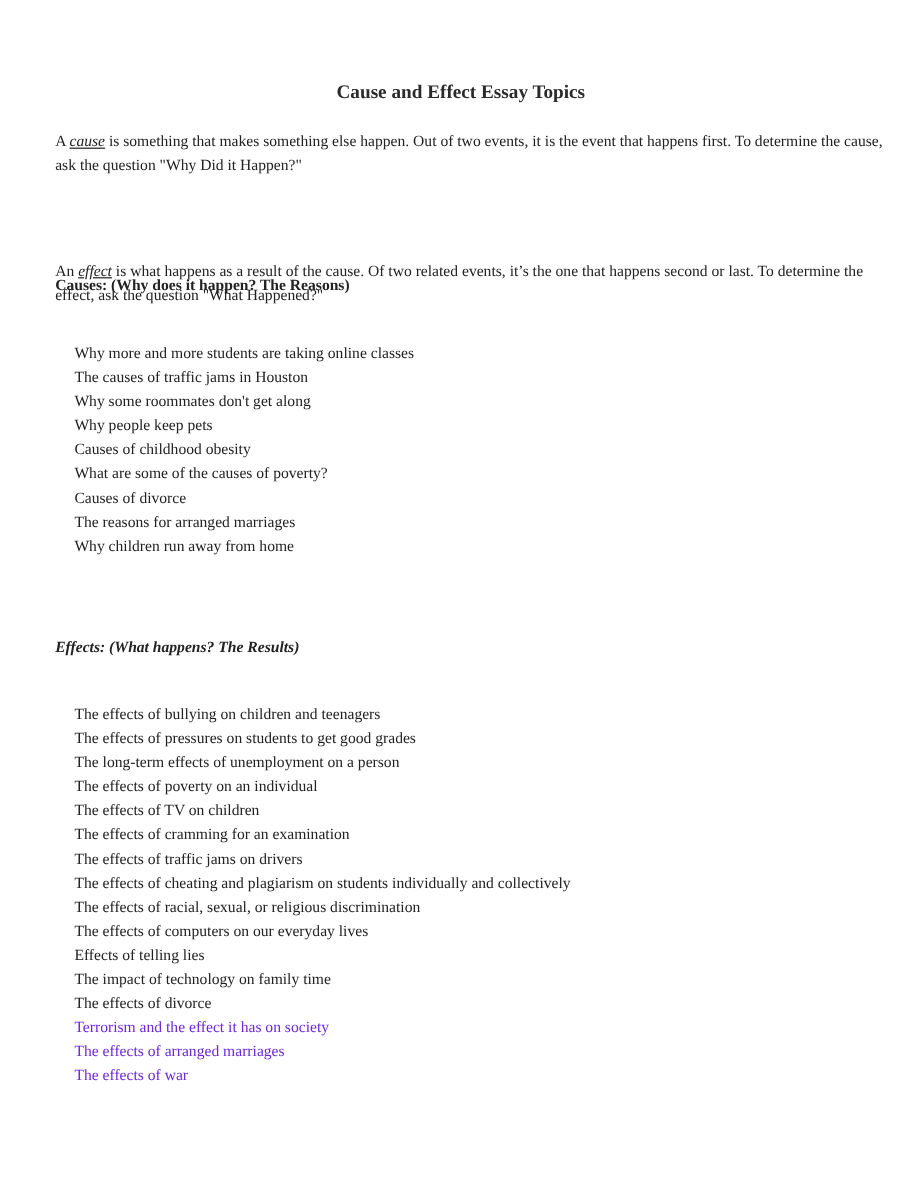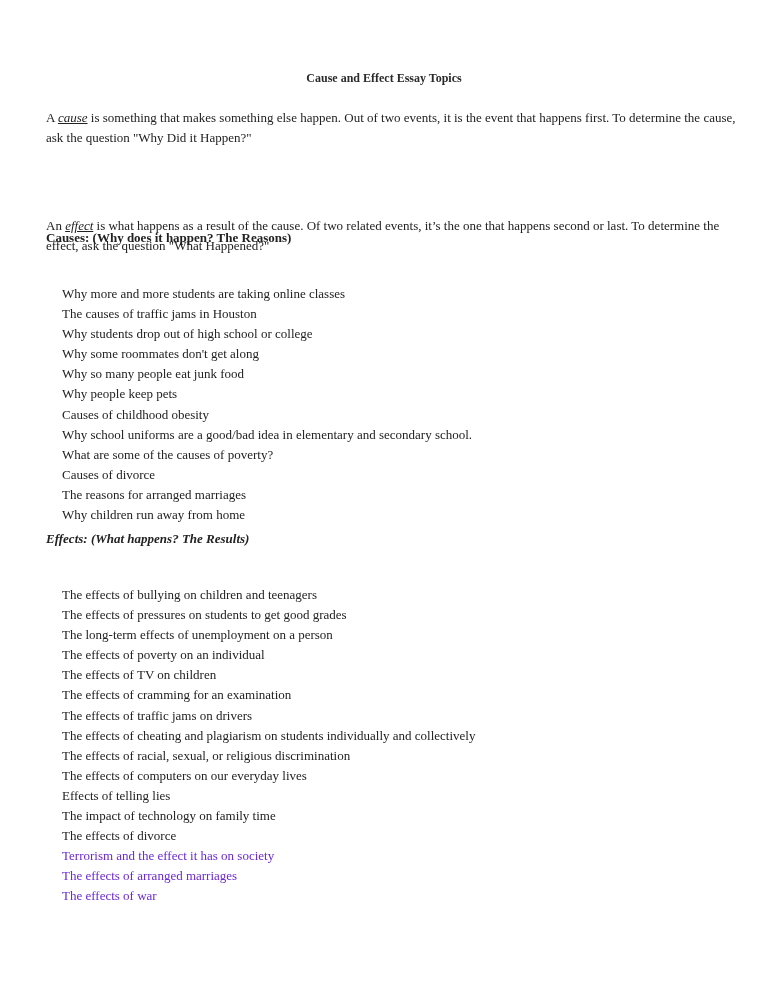--- a/index.html
+++ b/index.html
@@ -1,20 +1,20 @@
 <!DOCTYPE html>
 <html><head>
 <meta charset="utf-8">
 <style>
   html, body { margin: 0; padding: 0; background: #ffffff; }
   body { width: 768px; height: 994px; position: relative; overflow: hidden;
          font-family: "Liberation Serif", "DejaVu Serif", serif; color: #222222; }
   .page { position: absolute; left: 0; top: 0; width: 768px; height: 994px; }
   .title { position: absolute; top: 68px; left: 0; width: 768px; text-align: center;
-           font-weight: bold; font-size: 12px; line-height: 20px; color: #2a2a2a; }
+           font-weight: bold; font-size: 16px; line-height: 20px; color: #2a2a2a; }
   .block { position: absolute; left: 46px; width: 690px; font-size: 13px; line-height: 20px; }
   .p { margin: 0; }
   .u { text-decoration: underline; font-style: italic; }
   .heading { font-weight: bold; }
   ul.list { list-style: none; margin: 16px; padding: 0; }
   ul.list li { margin: 0; padding: 0; height: 20.1px; white-space: nowrap; }
   .bold { font-weight: normal; }
   .dark { color: #6d28d9; }
 </style>
 </head>
@@ -30,26 +30,23 @@
   <div class="block" style="top:176px;margin-top:40px;">
     <p class="p"><span>An </span><span class="u">effect</span><span> is what happens as a result of the cause.  Of two related events, it’s the one that happens second or last.  To determine the effect, ask the question "What Happened?"</span></p>
   </div>
 
   <div class="block heading" style="top:228px;">Causes:  (Why does it happen?  The Reasons)</div>
 
   <div class="block" style="top:268px;">
     <ul class="list">
       <li>Why more and more students are taking online classes</li>
       <li>The causes of traffic jams in Houston</li>
-      <li>Why students drop out of high school or college</li>
       <li>Why some roommates don't get along</li>
-      <li>Why so many people eat junk food</li>
       <li>Why people keep pets</li>
       <li>Causes of childhood obesity</li>
-      <li>Why school uniforms are a good/bad idea in elementary and secondary school.</li>
       <li>What are some of the causes of poverty?</li>
       <li>Causes of divorce</li>
       <li>The reasons for arranged marriages</li>
       <li>Why children run away from home</li>
     </ul>
   </div>
 
   <div class="block heading" style="top:529px;font-style:italic;">Effects:  (What happens? The Results)</div>
 
   <div class="block" style="top:569px;">

